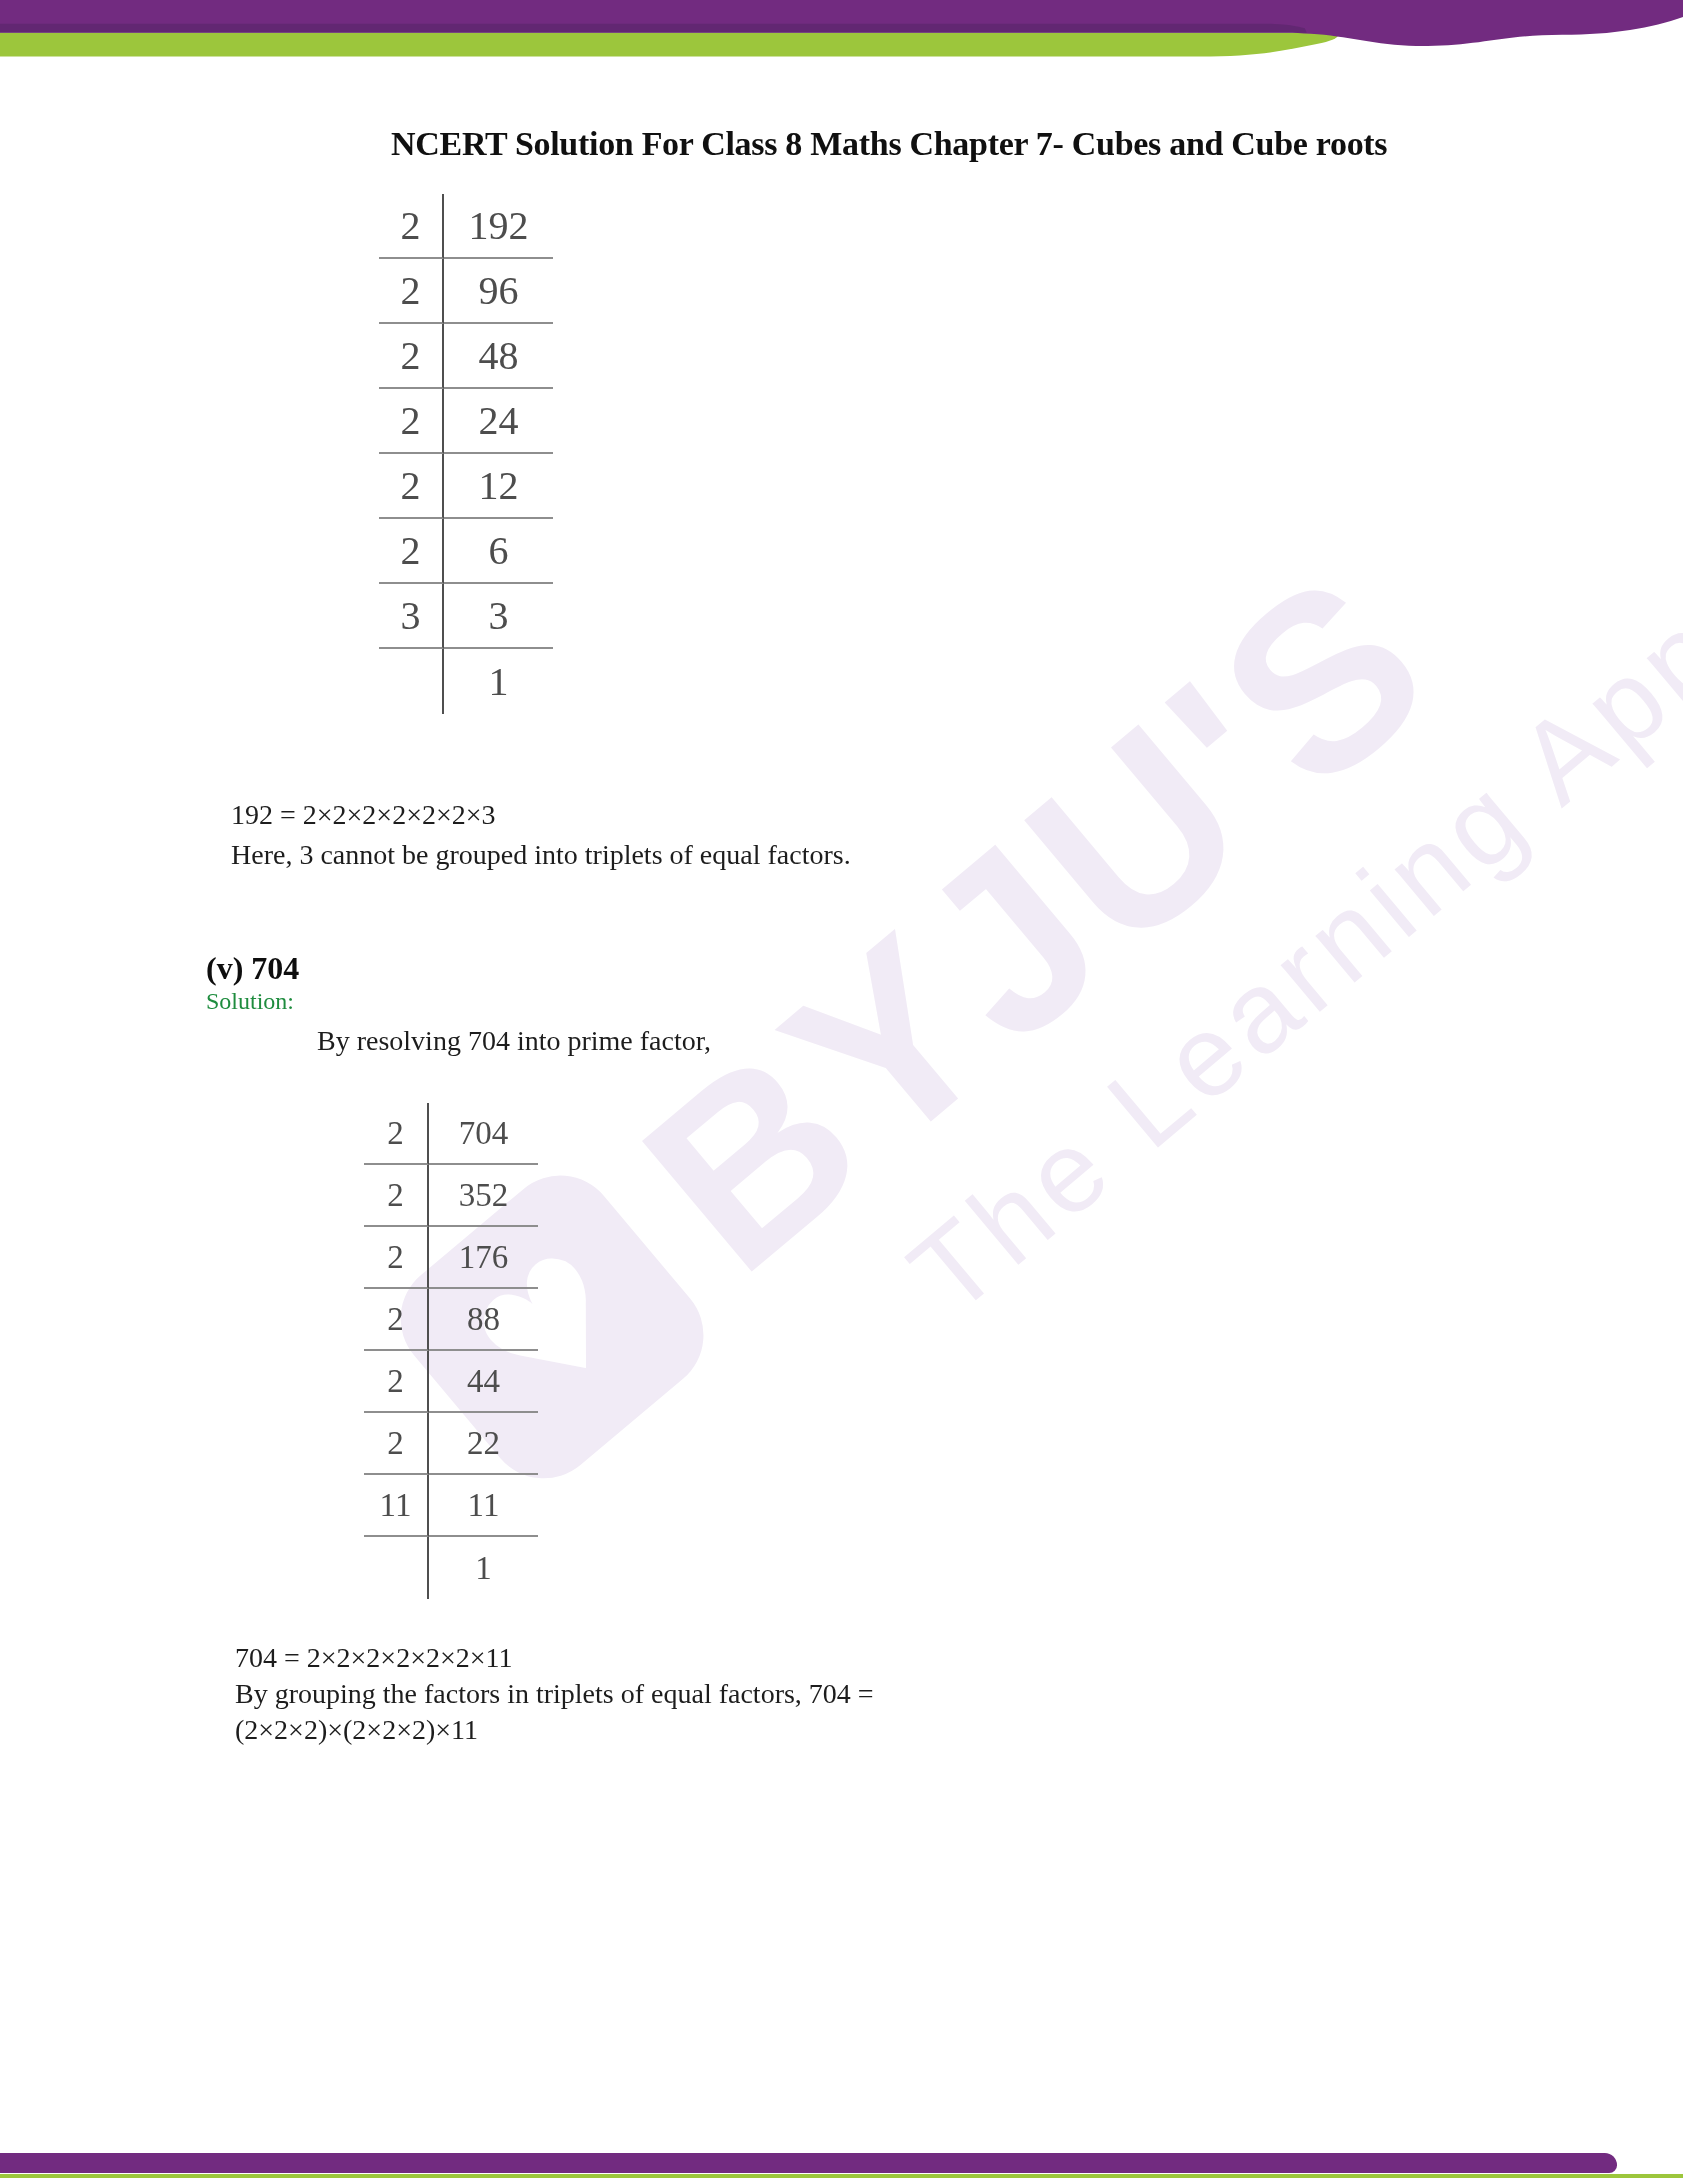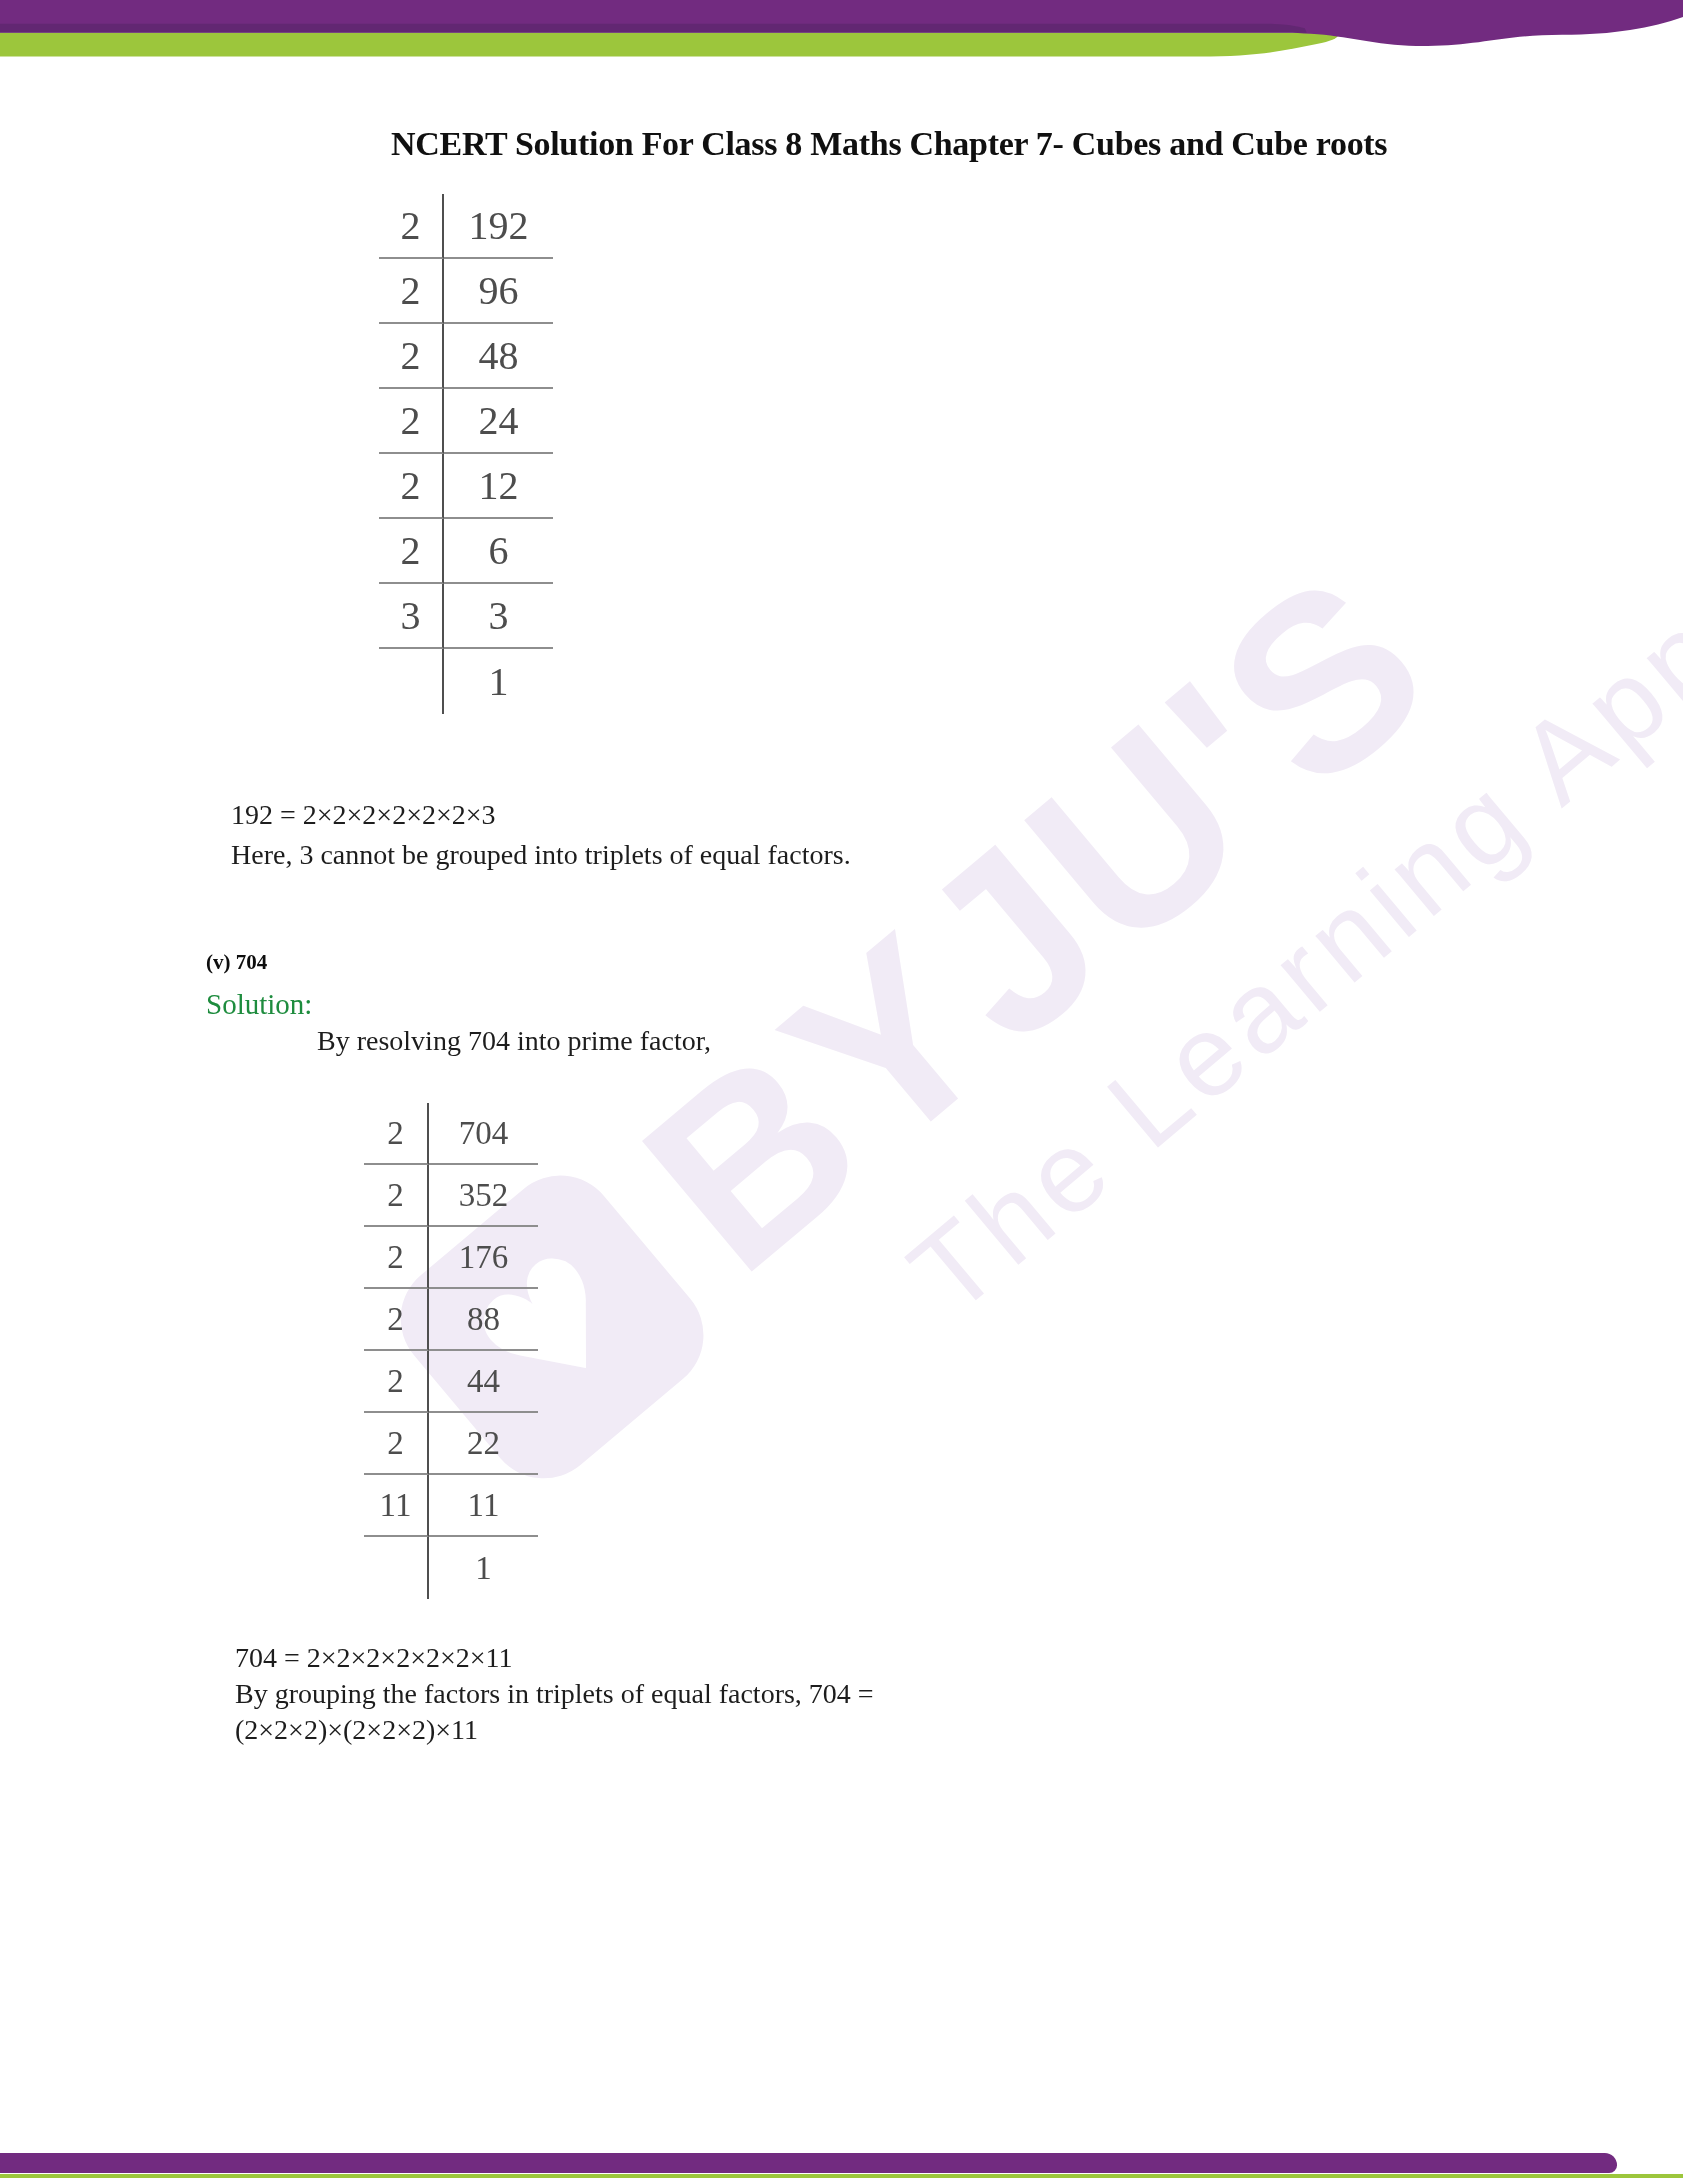--- a/index.html
+++ b/index.html
@@ -62,22 +62,22 @@
   .textblock{position:absolute;color:var(--body-text);font-size:28px;}
   .b1{left:231px;top:766px;margin-top:29px;}
   .b1 .tline{line-height:40px;height:40px;white-space:nowrap;}
   .b2{left:235px;top:1640px;}
   .b2 .tline{line-height:36px;height:36px;white-space:nowrap;}
   .cube{
     font-family:"Liberation Sans", sans-serif;font-size:25px;color:#454545;
     margin-left:10px;
   }
 
-  .q-heading{position:absolute;left:206px;top:950px;font-size:21px;font-weight:bold;color:#0e0e0e;}
-  .sol-label{position:absolute;left:206px;top:988px;font-size:29px;color:var(--solution-green);}
+  .q-heading{position:absolute;left:206px;top:950px;font-size:32px;font-weight:bold;color:#0e0e0e;}
+  .sol-label{position:absolute;left:206px;top:988px;font-size:24px;color:var(--solution-green);}
   .intro-line{position:absolute;left:317px;top:1025px;font-size:28px;color:var(--body-text);}
 </style>
 </head>
 <body>
 
 <div class="page">
 
   <svg class="header-swoosh" viewBox="0 0 1700 110" aria-hidden="true">
     <path class="swoosh-green" d="M0,33 L1342,33 C1358,34 1353,39.5 1330,44.5 C1297,51.5 1266,57 1212,57 L0,57 Z"></path>
     <path class="swoosh-purple" d="M0,0 L1700,0 L1700,17 C1668,28 1630,35 1578,35 C1522,35 1494,46 1442,46.5 C1397,47 1367,37.5 1331,34.5 C1311,33 1297,33 1282,33 L0,33 Z"></path>

